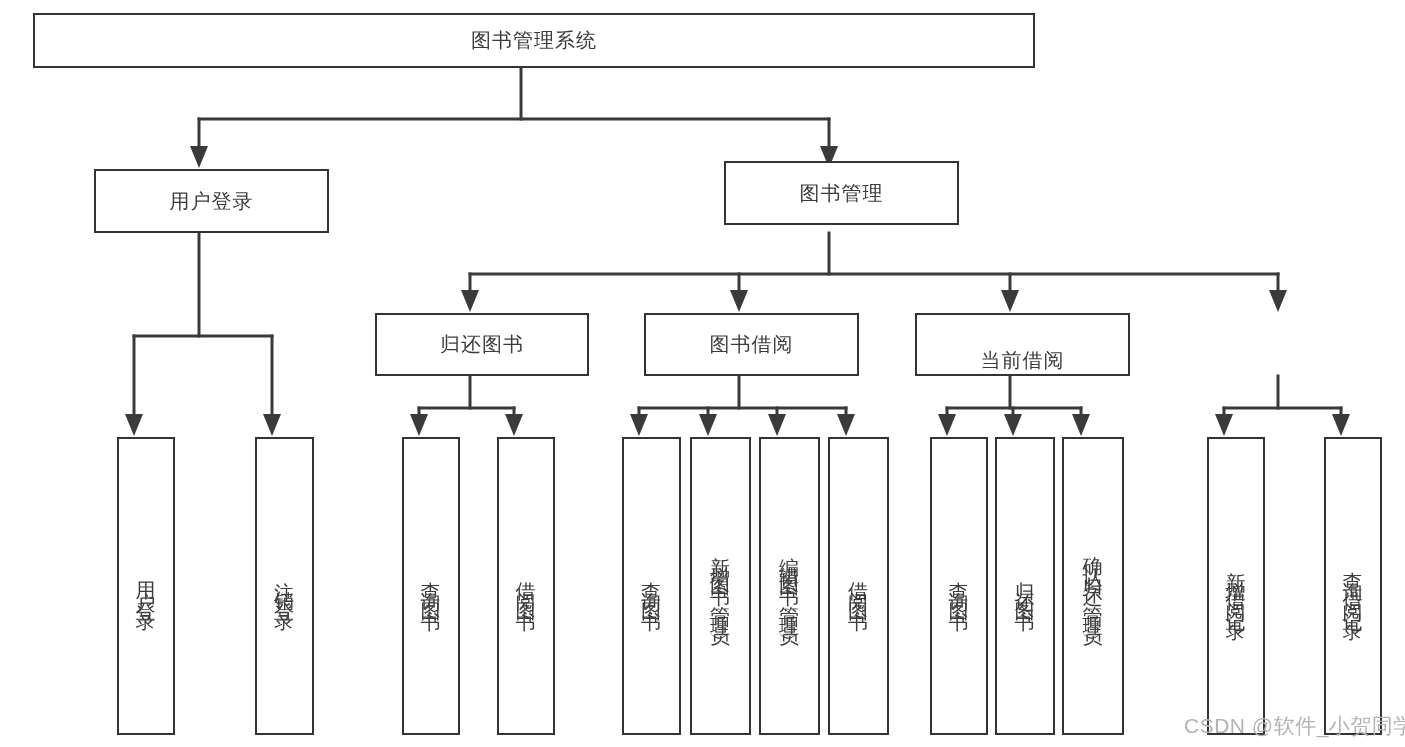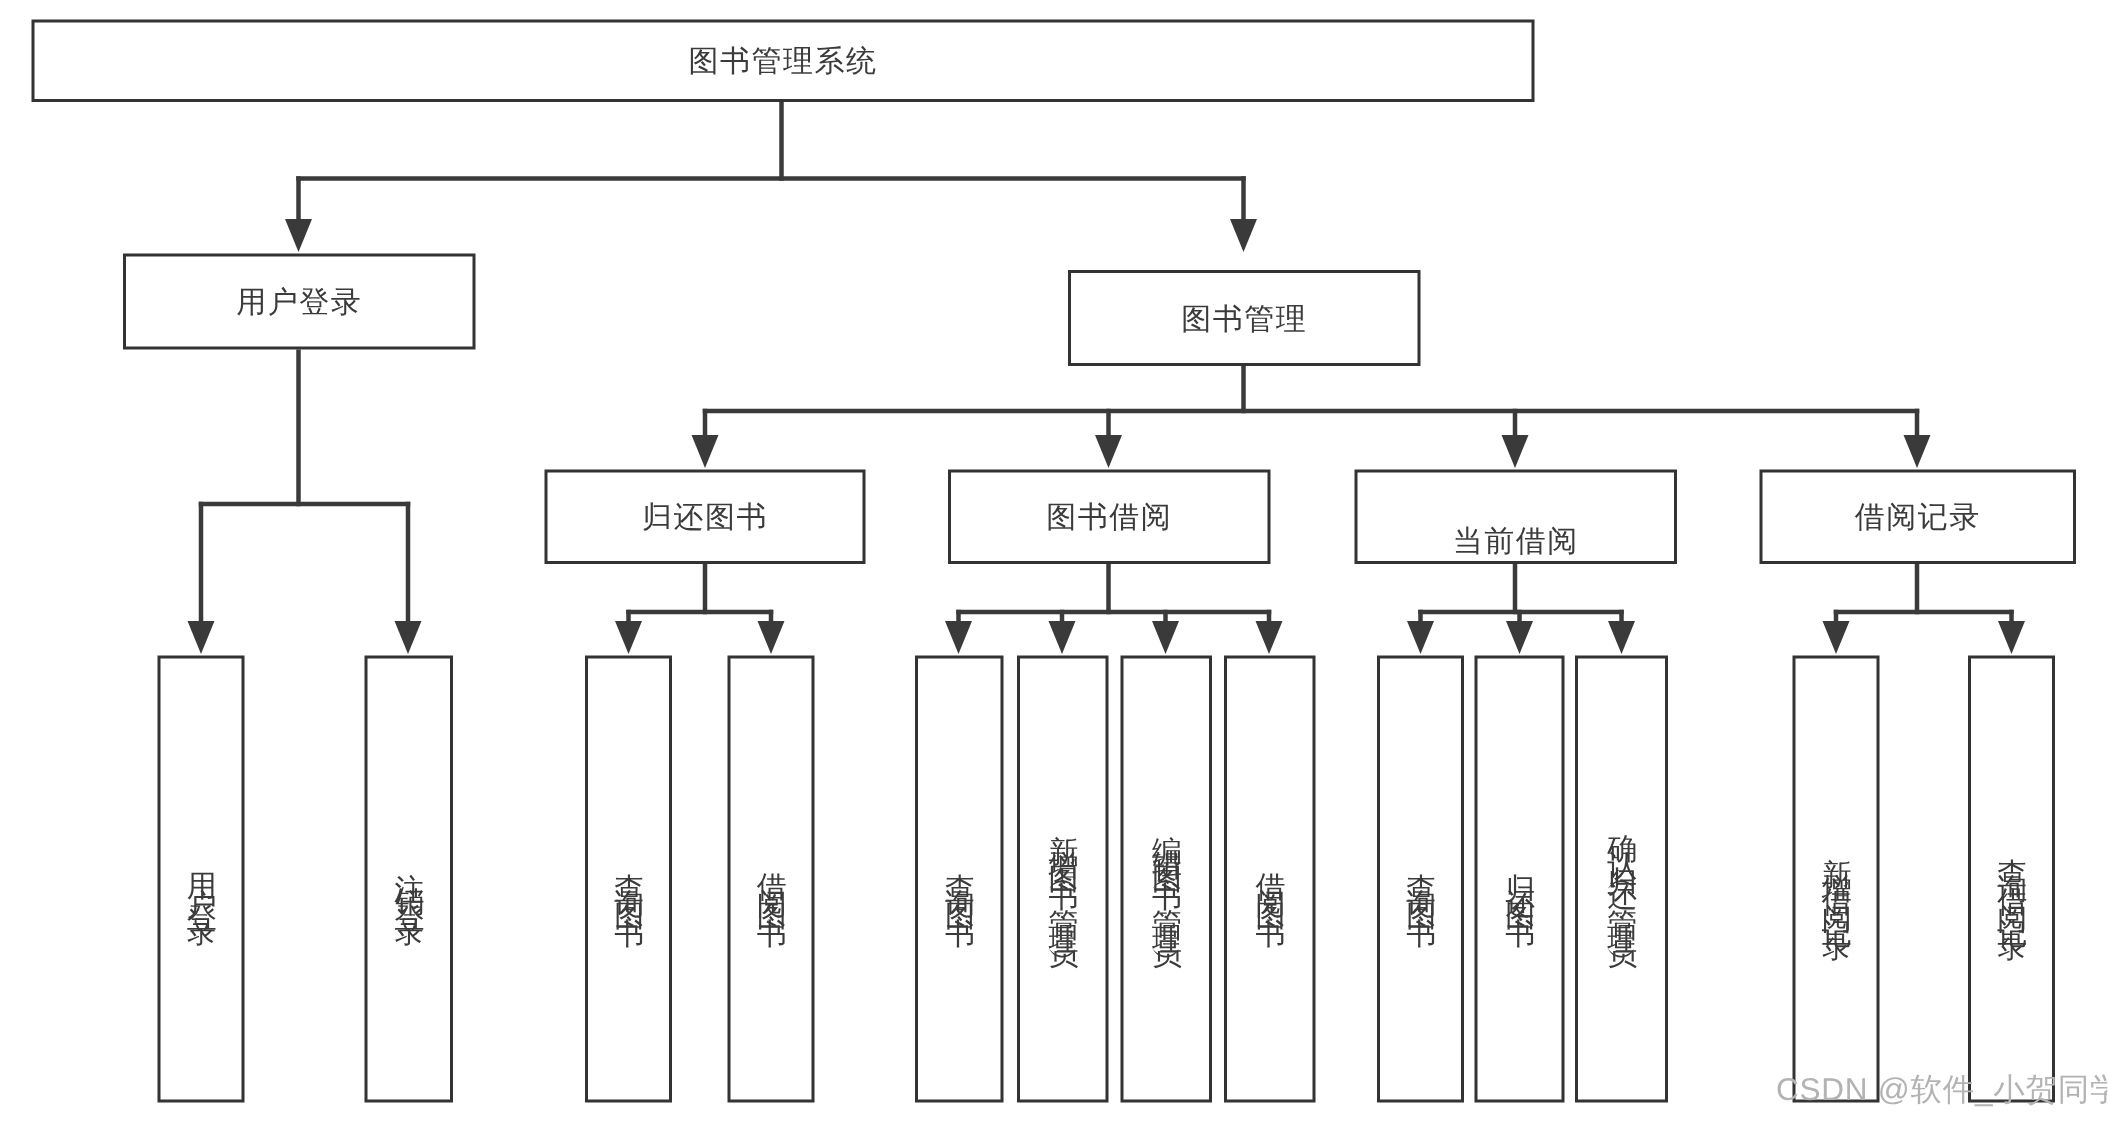--- a/index.html
+++ b/index.html
@@ -28,20 +28,21 @@
   .node {
     position: absolute;
     box-sizing: border-box;
     background: #ffffff;
     border: 2px solid #333333;
     color: #3b3b3b;
     display: flex;
     align-items: center;
     justify-content: center;
     z-index: 2;
+    margin-left: 12px;
   }
   .h-label {
     font-size: 20px;
     letter-spacing: 1px;
     white-space: nowrap;
   }
   .leaf .v-label {
     writing-mode: vertical-lr;
     text-orientation: mixed;
     font-size: 20px;
@@ -128,36 +129,33 @@
     <polygon points="1332,414 1350,414 1341,436"></polygon>
   </svg>
 
   <div class="node" style="left:21px; top:13px; width:1002px; height:55px;">
     <span class="h-label">图书管理系统</span>
   </div>
 
   <div class="node" style="left:82px; top:169px; width:235px; height:64px;">
     <span class="h-label">用户登录</span>
   </div>
-  <div class="node" style="left:712px; top:180px; width:235px; height:64px;">
+  <div class="node" style="left:712px; top:161px; width:235px; height:64px;">
     <span class="h-label">图书管理</span>
   </div>
 
   <div class="node" style="left:363px; top:313px; width:214px; height:63px;">
     <span class="h-label">归还图书</span>
   </div>
   <div class="node" style="left:632px; top:313px; width:215px; height:63px;">
     <span class="h-label">图书借阅</span>
   </div>
   <div class="node" style="left:903px; top:313px; width:215px; height:63px;align-items:flex-end;">
     <span class="h-label">当前借阅</span>
   </div>
-  <div class="node" style="left:1173px; top:313px; width:211px; height:63px;">
-    <span class="h-label">借阅记录</span>
-  </div>
 
   <div class="node leaf" style="left:105px; top:437px; width:58px; height:298px;">
     <span class="v-label">用户登录</span>
   </div>
   <div class="node leaf" style="left:243px; top:437px; width:59px; height:298px;">
     <span class="v-label">注销登录</span>
   </div>
 
   <div class="node leaf" style="left:390px; top:437px; width:58px; height:298px;">
     <span class="v-label">查询图书</span>

